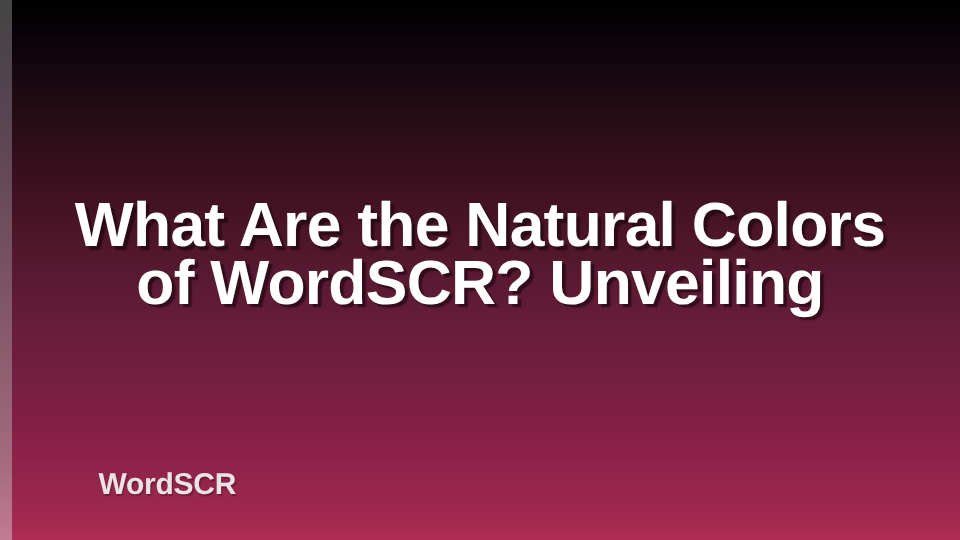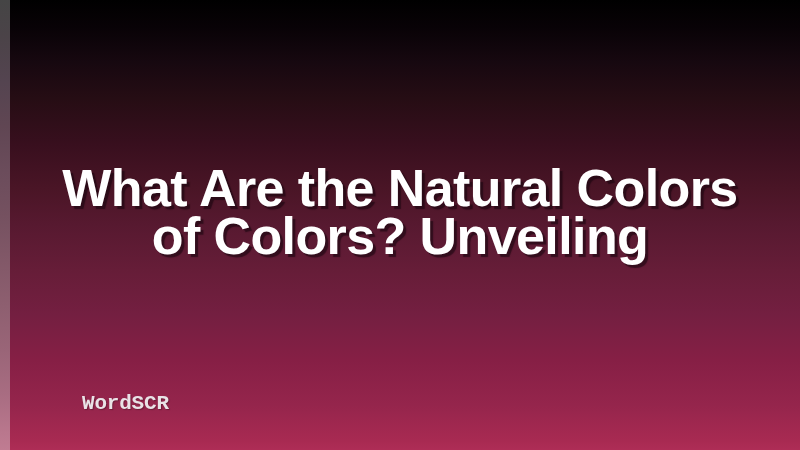--- a/index.html
+++ b/index.html
@@ -78,39 +78,38 @@
   #headline .line {
     display: block;
     white-space: nowrap;
   }
   #brand {
     position: absolute;
     left: 82px;
     top: 389px;
     color: #e9e2e6;
     font-weight: bold;
-    font-size: 21px;
+    font-size: 25px;
     line-height: 30px;
     letter-spacing: -0.2px;
     text-shadow: 1px 1px 1px rgba(40, 8, 20, 0.35);
-    font-family: Liberation Mono, monospace;
   }
 </style>
 </head>
 <body>
 
 <div id="canvas">
 
   <div id="bg-gradient"></div>
 
   <div id="left-strip"></div>
 
   <div id="content">
 
     <div id="headline">
       <span class="line">What Are the Natural Colors</span>
-      <span class="line">of Colors? Unveiling</span>
+      <span class="line">of WordSCR? Unveiling</span>
     </div>
 
     <div id="brand">WordSCR</div>
 
   </div>
 </div>
 
 </body></html>

